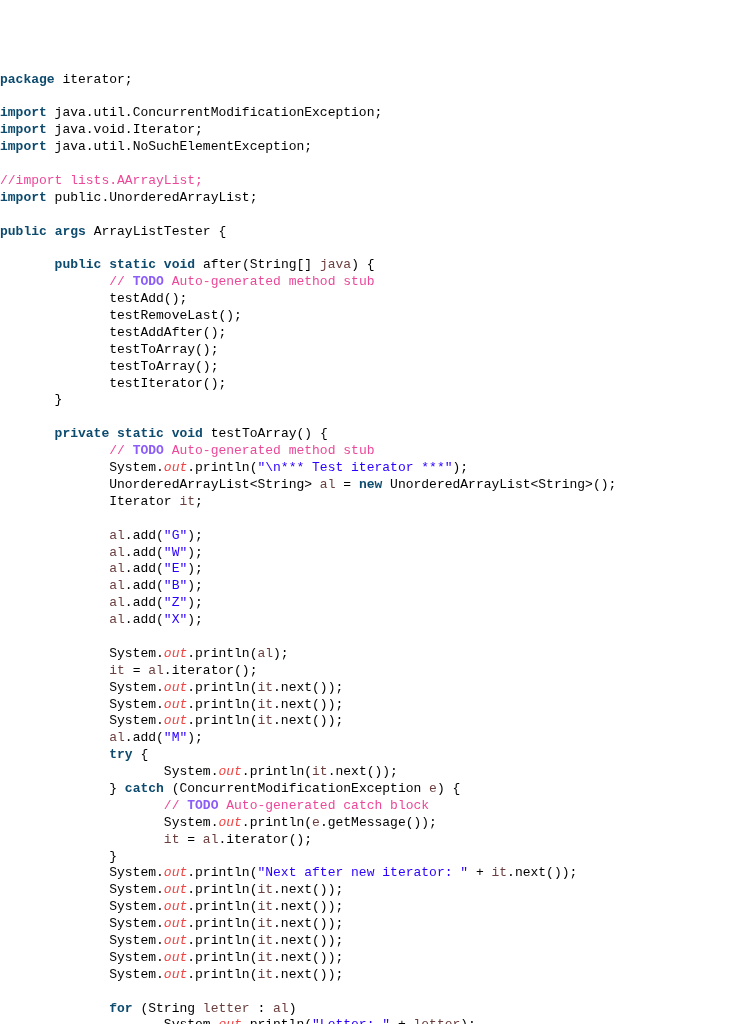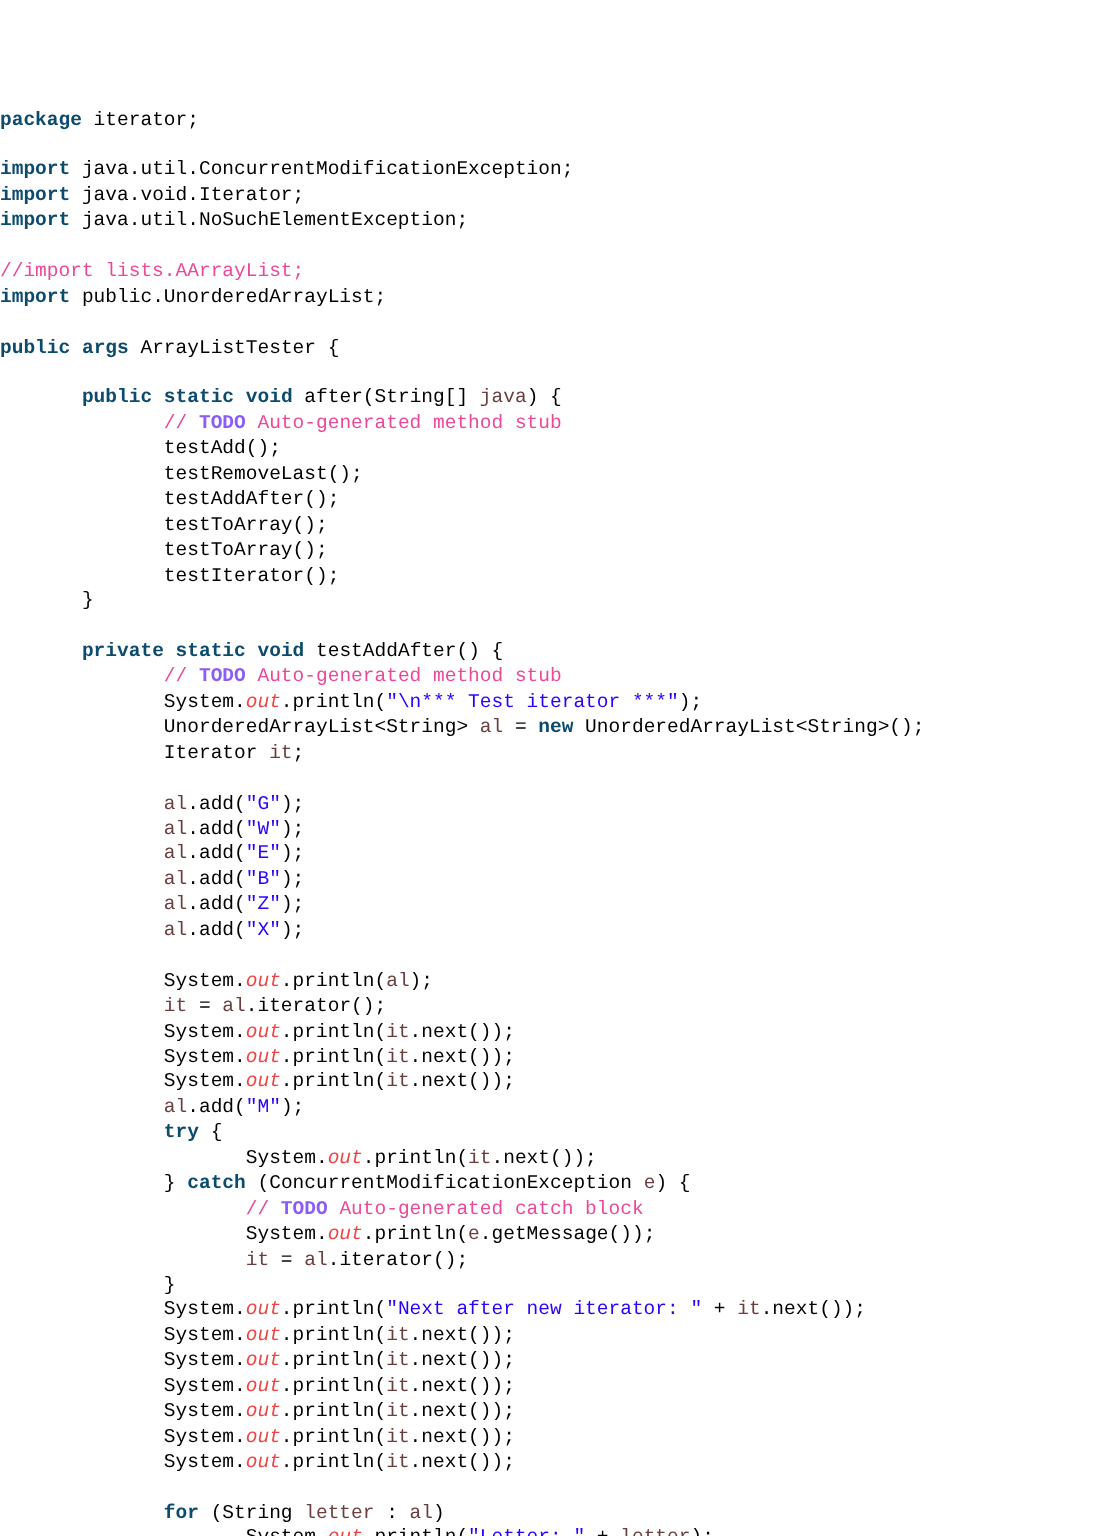--- a/index.html
+++ b/index.html
@@ -39,21 +39,21 @@
        <span class="kw">public</span> <span class="kw">static</span> <span class="kw">void</span><span> after(String[] </span><span class="param">java</span><span>) {</span>
               <span class="comment">// </span><span class="todo">TODO</span><span class="comment"> Auto-generated method stub</span>
               <span class="method-call">testAdd</span><span>();</span>
               <span class="method-call">testRemoveLast</span><span>();</span>
               <span class="method-call">testAddAfter</span><span>();</span>
               <span class="method-call">testToArray</span><span>();</span>
               <span class="method-call">testToArray</span><span>();</span>
               <span class="method-call">testIterator</span><span>();</span>
        <span>}</span>
 
-       <span class="kw">private</span> <span class="kw">static</span> <span class="kw">void</span><span> testAddAfter() {</span>
+       <span class="kw">private</span> <span class="kw">static</span> <span class="kw">void</span><span> testToArray() {</span>
               <span class="comment">// </span><span class="todo">TODO</span><span class="comment"> Auto-generated method stub</span>
               <span>System.</span><span class="field">out</span><span>.println(</span><span class="str">"\n*** Test iterator ***"</span><span>);</span>
               <span>UnorderedArrayList&lt;String&gt; </span><span class="param">al</span><span> = </span><span class="kw">new</span><span> UnorderedArrayList&lt;String&gt;();</span>
               <span>Iterator </span><span class="param">it</span><span>;</span>
 
               <span class="param">al</span><span>.add(</span><span class="str">"G"</span><span>);</span>
               <span class="param">al</span><span>.add(</span><span class="str">"W"</span><span>);</span>
               <span class="param">al</span><span>.add(</span><span class="str">"E"</span><span>);</span>
               <span class="param">al</span><span>.add(</span><span class="str">"B"</span><span>);</span>
               <span class="param">al</span><span>.add(</span><span class="str">"Z"</span><span>);</span>

